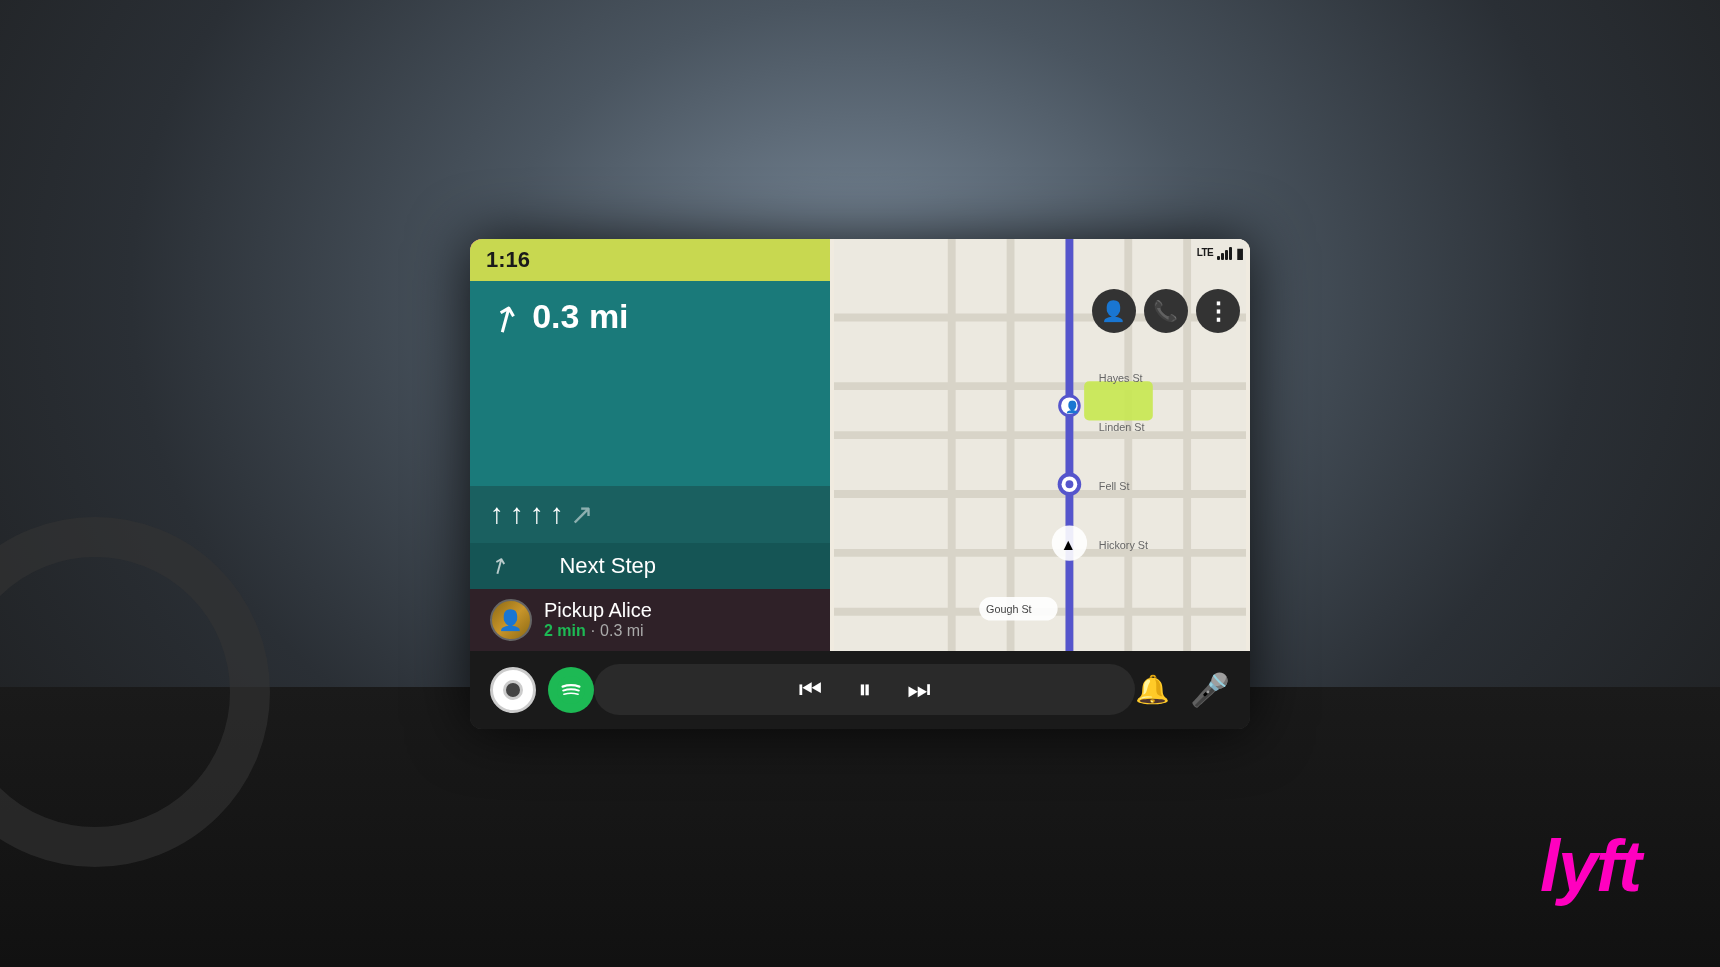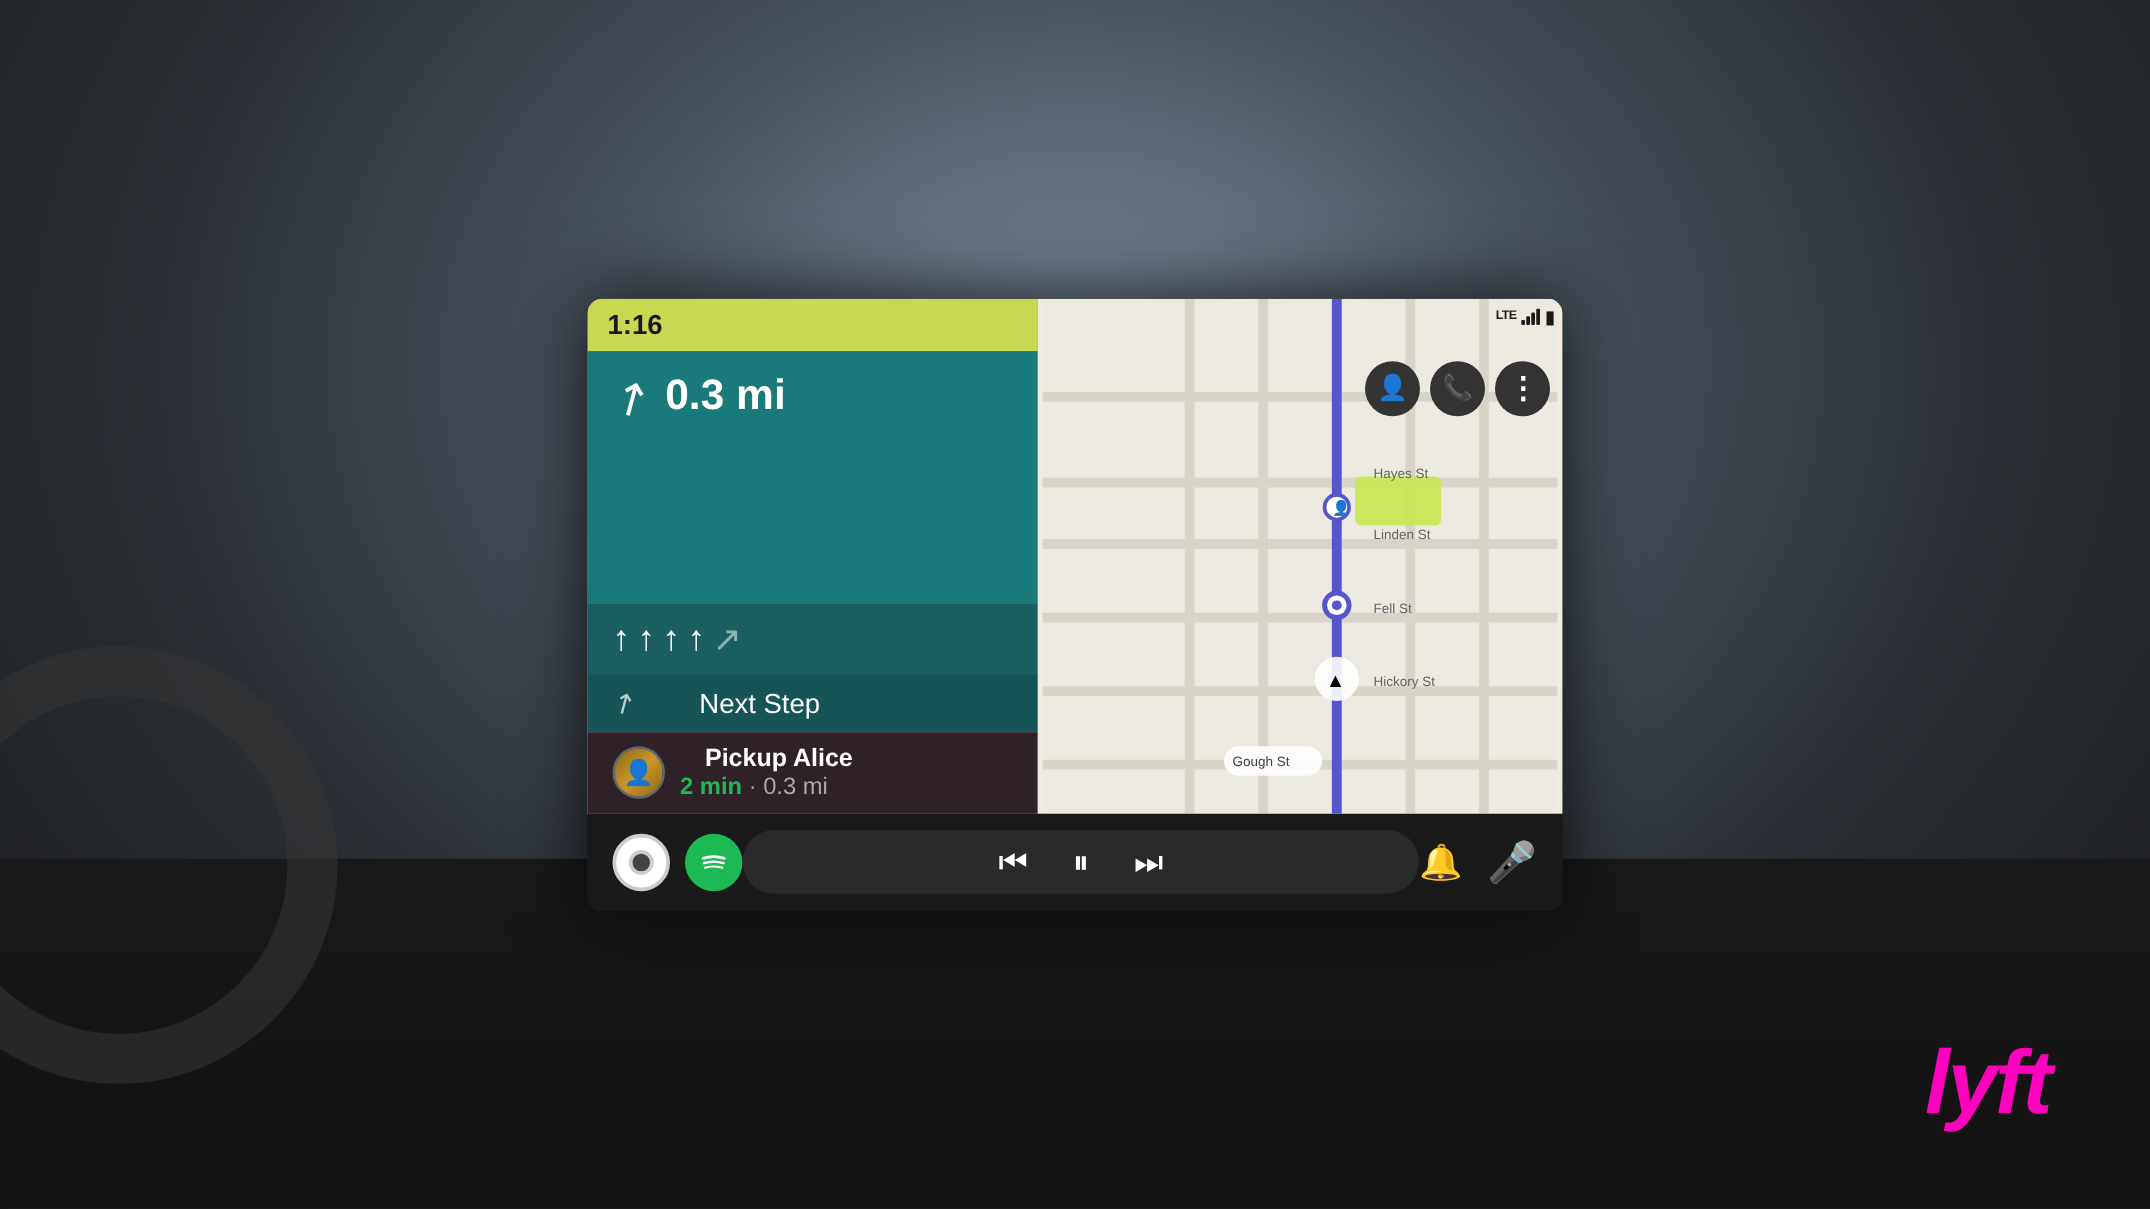--- a/index.html
+++ b/index.html
@@ -208,27 +208,26 @@
       font-size: 20px;
     }
 
     .pickup-info {
       display: flex;
       flex-direction: column;
     }
 
     .pickup-name {
       font-size: 20px;
-      font-weight: bold;
-      color: white;
-      margin-left: 20px;
+      font-weight: normal;
+      color: white;
     }
 
     .pickup-distance {
-      font-size: 19px;
+      font-size: 16px;
       color: #aaa;
     }
 
     .pickup-time {
       color: #1DB954;
       font-weight: bold;
     }
 
     
     .map-area {

